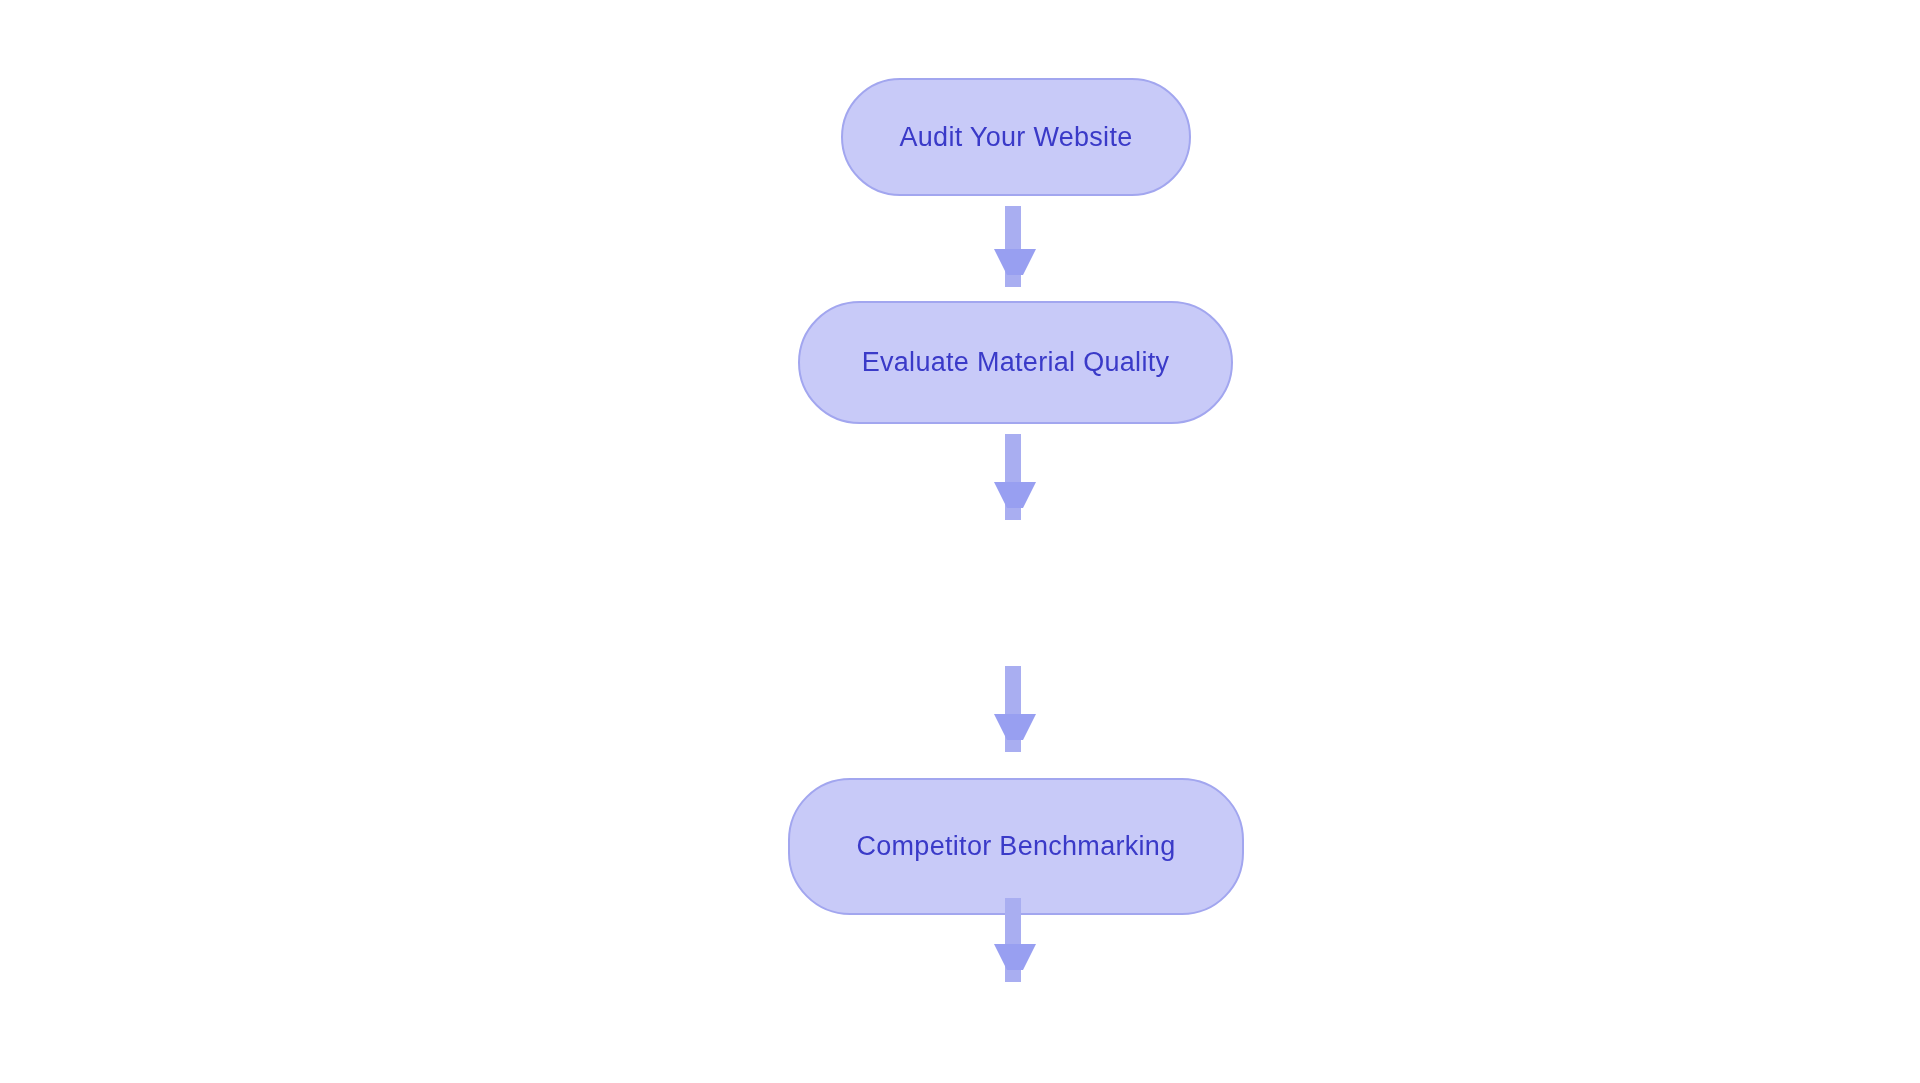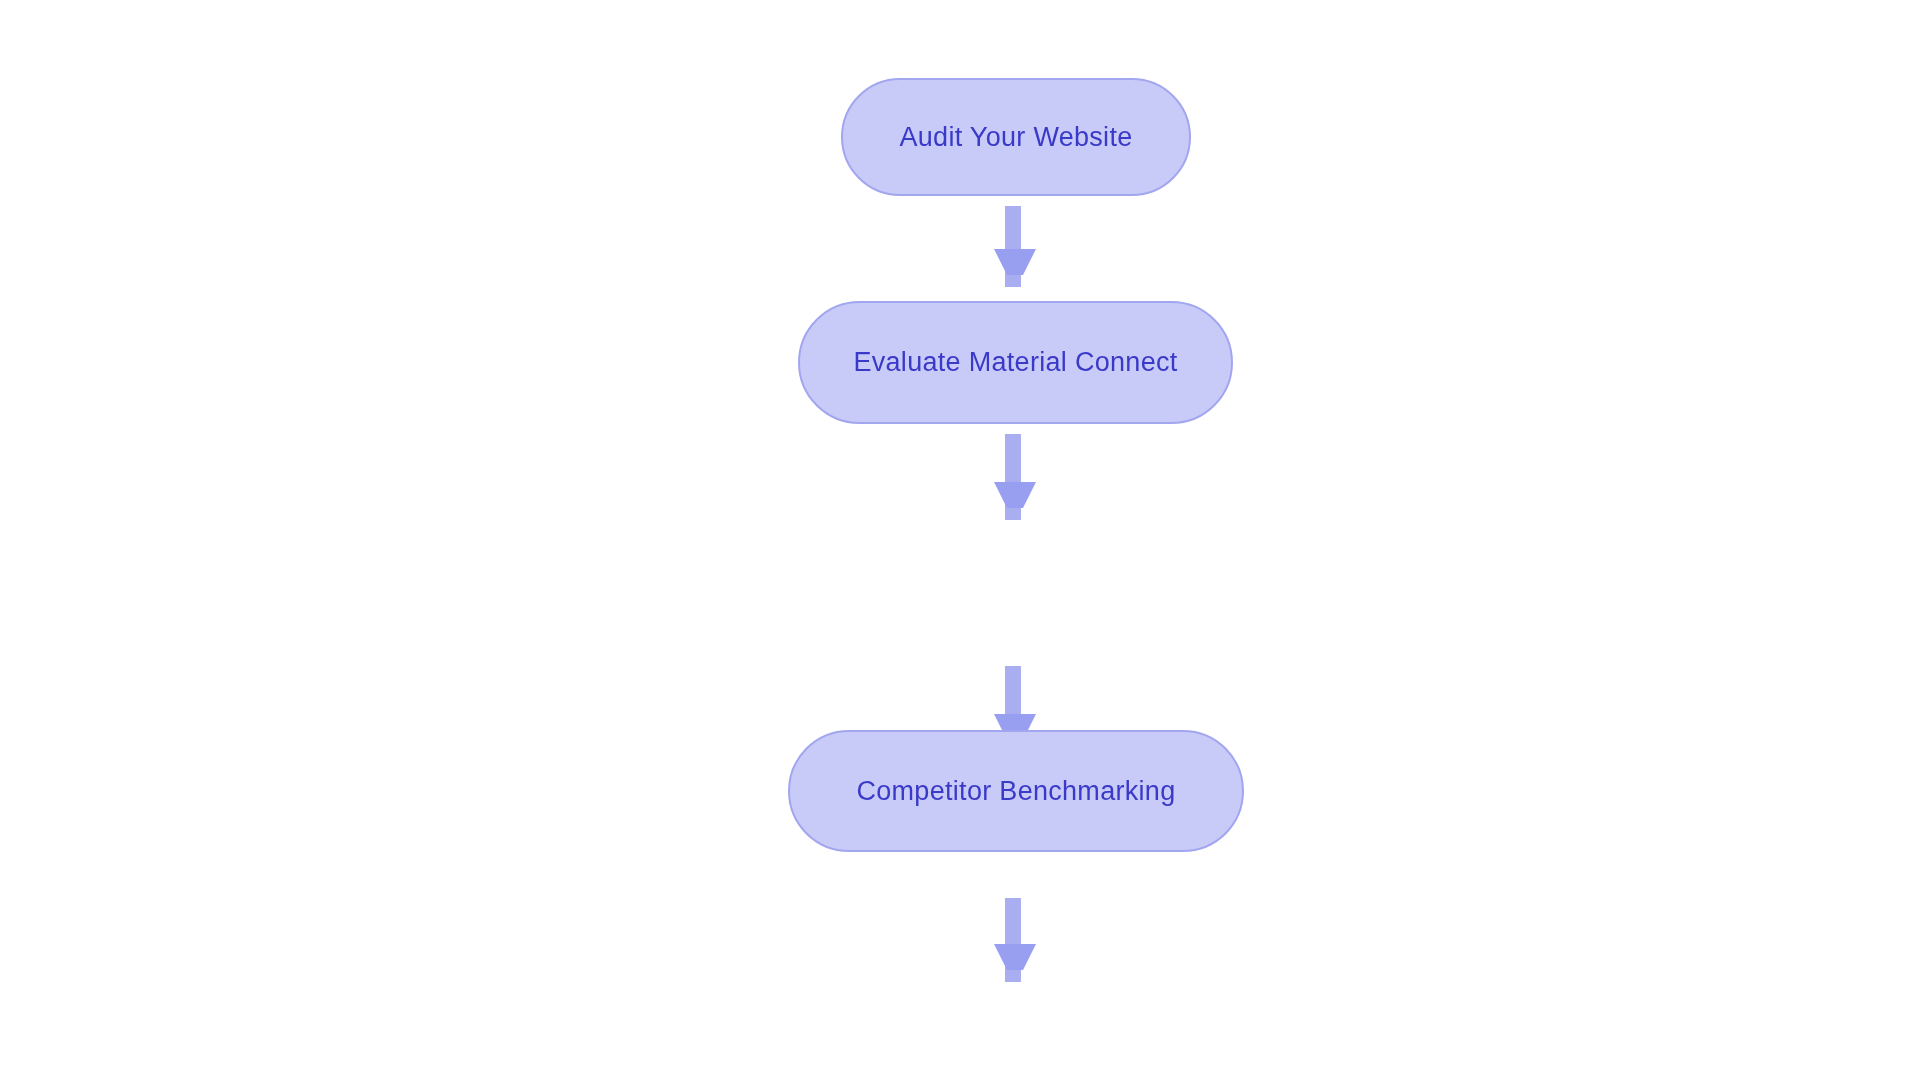--- a/index.html
+++ b/index.html
@@ -33,21 +33,21 @@
     align-items: center;
     justify-content: center;
     color: var(--node-text);
     font-size: 27px;
     letter-spacing: 0.3px;
     white-space: nowrap;
   }
   .n1 { left: 785px; top:  22px; width: 350px; height: 118px; }
   .n2 { left: 742px; top: 245px; width: 435px; height: 123px; }
   .n3 { left: 798px; top: 478px; width: 324px; height: 122px; }
-  .n4 { left: 732px; top: 674px; width: 456px; height: 122px; }
+  .n4 { left: 732px; top: 722px; width: 456px; height: 137px; }
   .n5 { left: 692px; top: 940px; width: 540px; height: 123px; }
 
   .connector {
     position: absolute;
     width: 28px;
     margin-left: -14px;
     left: 961px;
   }
   .connector .line {
     position: absolute;
@@ -85,21 +85,21 @@
   <div class="flow-node n1">
     <span>Audit Your Website</span>
   </div>
 
   <div class="connector c1">
     <div class="line"></div>
     <div class="head"></div>
   </div>
 
   <div class="flow-node n2">
-    <span>Evaluate Material Connect</span>
+    <span>Evaluate Material Quality</span>
   </div>
 
   <div class="connector c2">
     <div class="line"></div>
     <div class="head"></div>
   </div>
 
 
   <div class="connector c3">
     <div class="line"></div>

